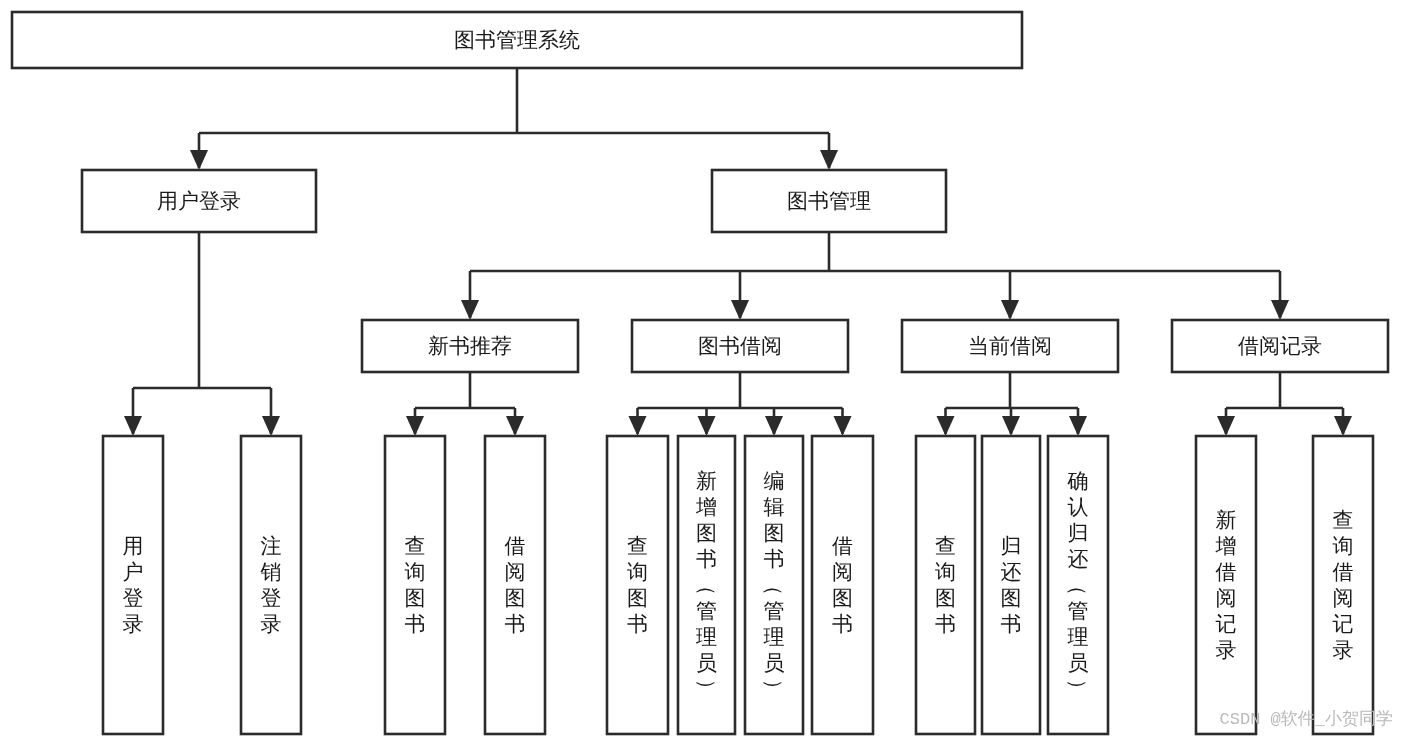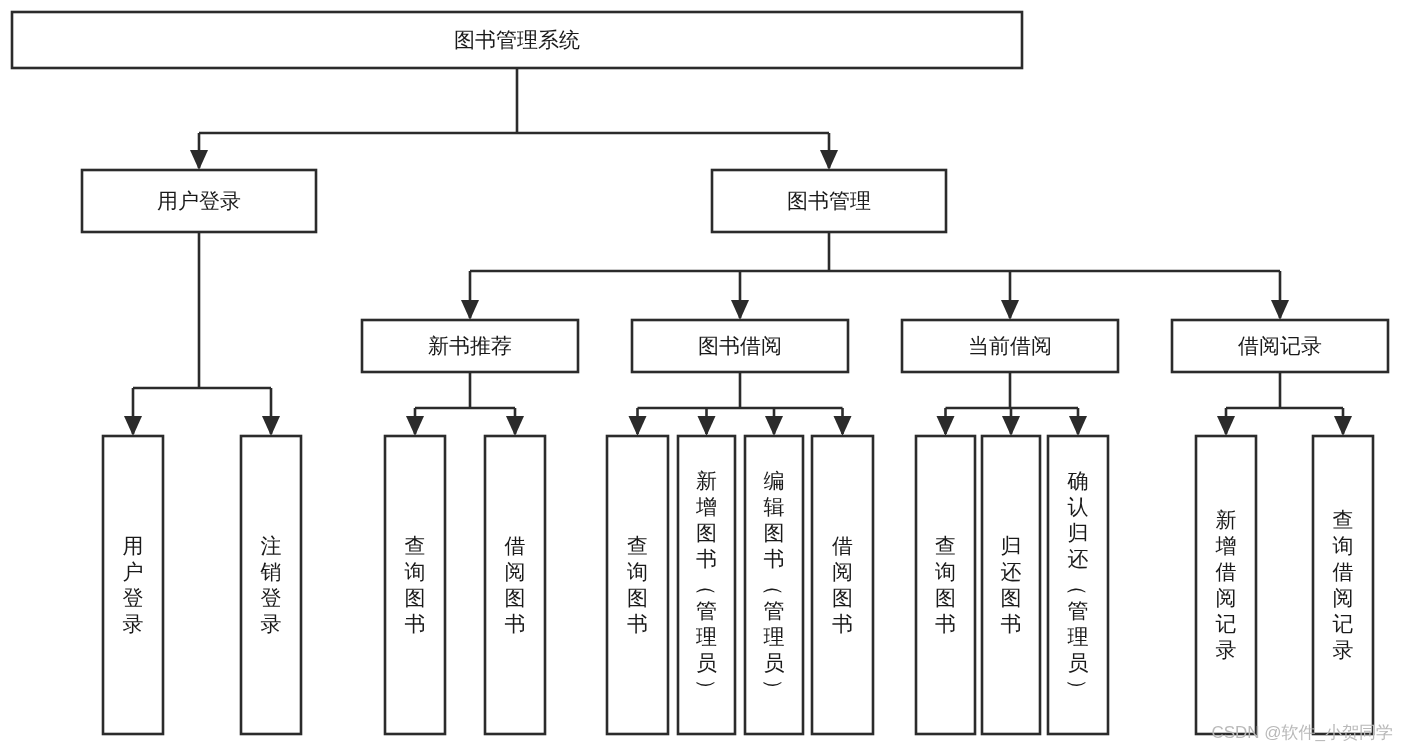--- a/index.html
+++ b/index.html
@@ -51,22 +51,22 @@
   }
   .node-label-v {
     font-family: "Liberation Sans", "DejaVu Sans", sans-serif;
     font-size: 21px;
     fill: #1a1a1a;
     text-anchor: middle;
   }
   .watermark {
     position: absolute;
     right: 12px;
-    bottom: 3px;
-    font-family: Liberation Sans, sans-serif;
+    bottom: 17px;
+    font-family: Liberation Mono, monospace;
     font-size: 17px;
     color: #b9b9b9;
     white-space: nowrap;
     user-select: none;
   }
 </style>
 </head>
 <body>
 
 <div id="diagram-root">

